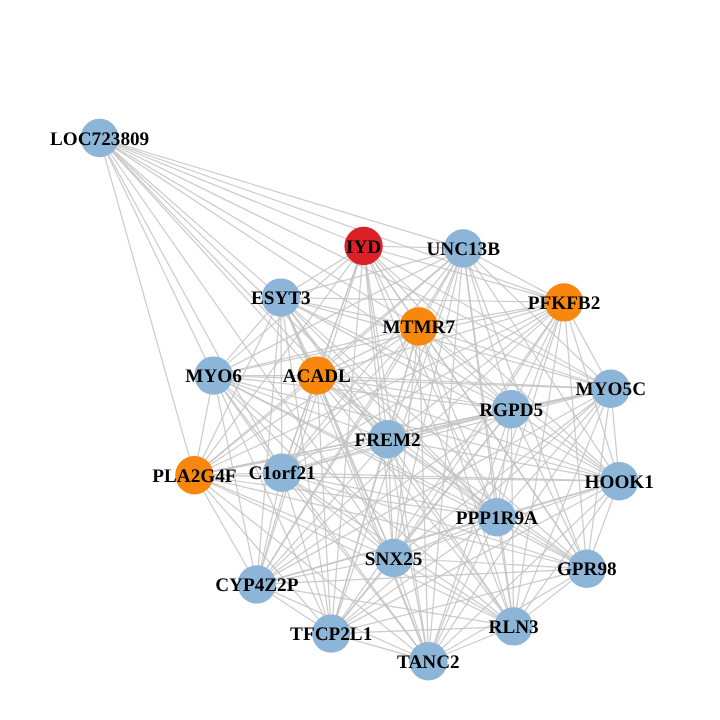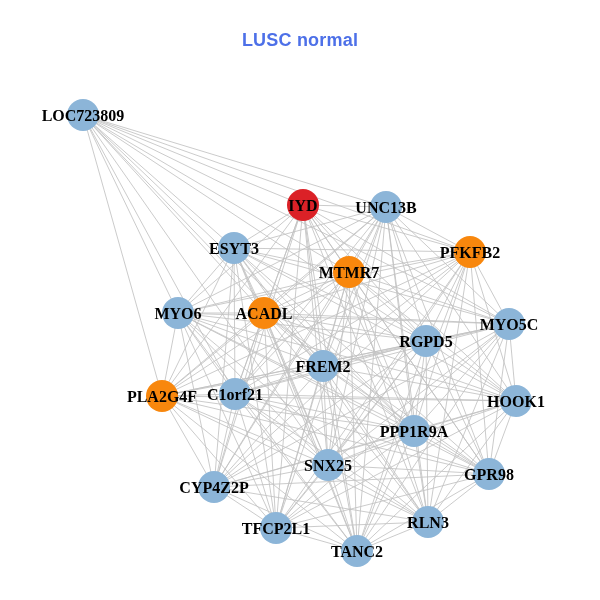--- a/index.html
+++ b/index.html
@@ -18,21 +18,20 @@
   .node-label{
     font-family:"Liberation Serif","DejaVu Serif",serif;
     font-weight:bold;font-size:16px;
     text-anchor:middle;
   }
 </style>
 </head>
 <body style="background: rgb(255, 255, 255);">
 
 <div class="figure">
-  <div class="chart-title" style="color: rgb(77, 112, 232);">LUSC normal</div>
   <svg id="net" class="net" width="600" height="600" viewBox="0 0 600 600">
       <g>
         <line x1="83" y1="115" x2="303" y2="205" class="edge-line" stroke="#C2C2C2"></line>
         <line x1="83" y1="115" x2="386" y2="207" class="edge-line" stroke="#C2C2C2"></line>
         <line x1="83" y1="115" x2="234" y2="248" class="edge-line" stroke="#C2C2C2"></line>
         <line x1="83" y1="115" x2="470" y2="252" class="edge-line" stroke="#C2C2C2"></line>
         <line x1="83" y1="115" x2="349" y2="272" class="edge-line" stroke="#C2C2C2"></line>
         <line x1="83" y1="115" x2="178" y2="313" class="edge-line" stroke="#C2C2C2"></line>
         <line x1="83" y1="115" x2="264" y2="313" class="edge-line" stroke="#C2C2C2"></line>
         <line x1="83" y1="115" x2="509" y2="324" class="edge-line" stroke="#C2C2C2"></line>

